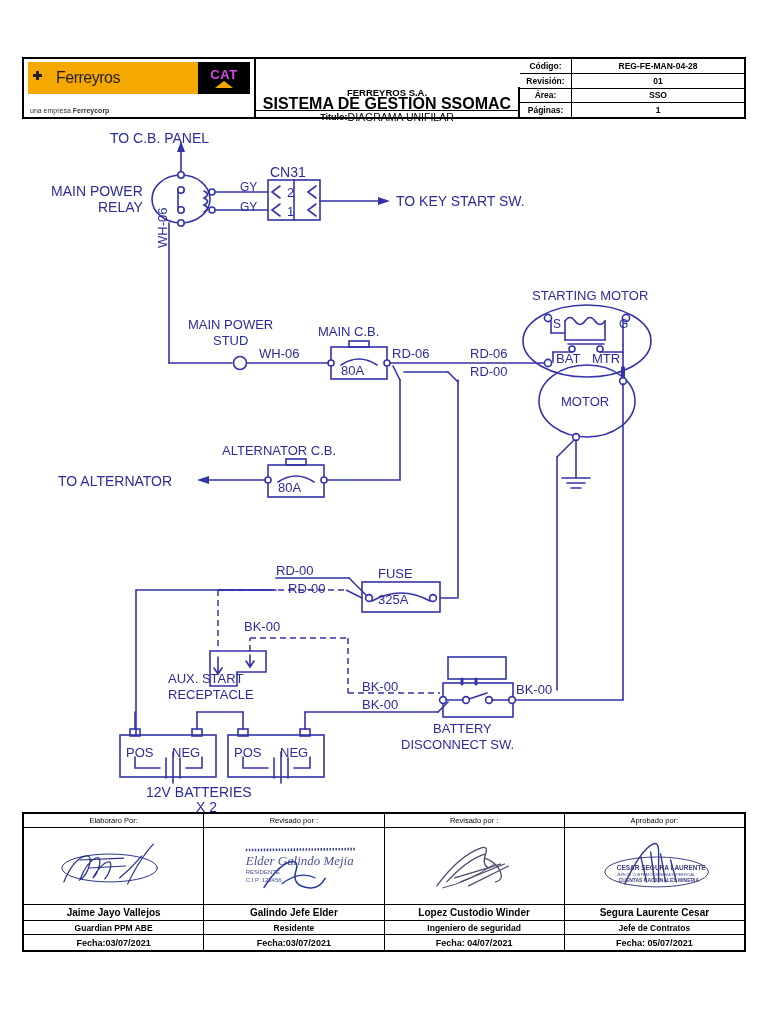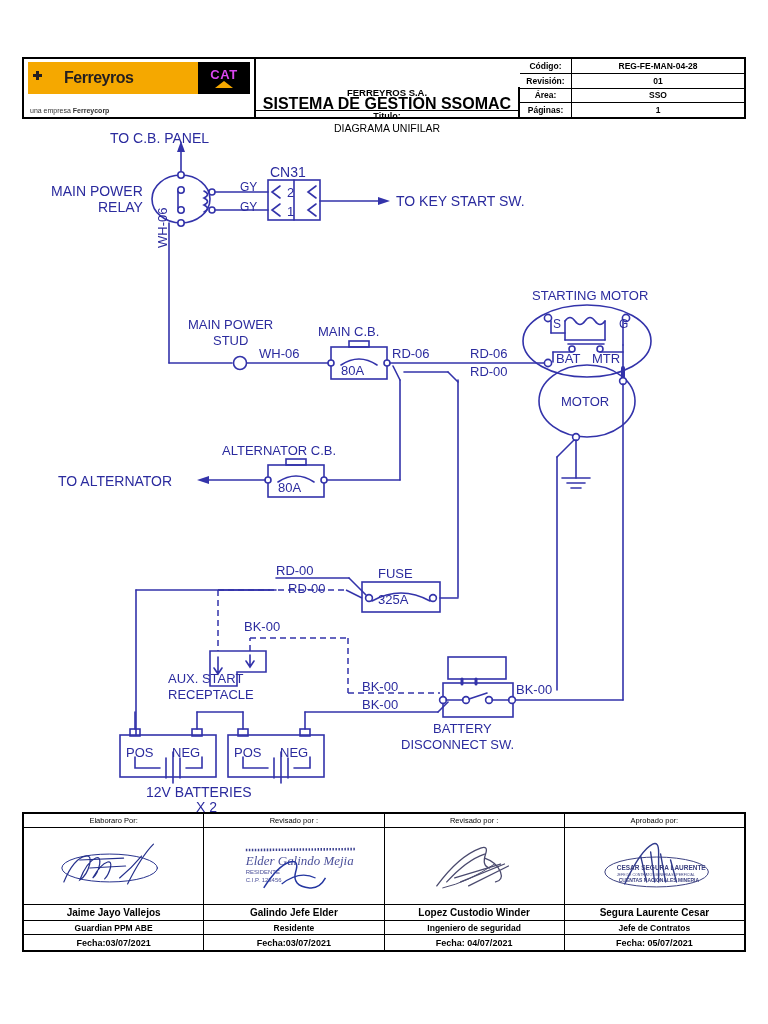--- a/index.html
+++ b/index.html
@@ -21,22 +21,22 @@
   .hdr-logo{
     width:232px;border-right:2px solid #000;box-sizing:border-box;
     display:flex;flex-direction:column;justify-content:space-between;
     padding:3px 4px 2px 4px;
   }
   .logo-band{
     background:#F5A800;height:32px;display:flex;align-items:center;
     position:relative;width:100%;box-sizing:border-box;
   }
   .logo-word{
-    font-weight:bold;font-size:16px;color:#231f20;letter-spacing:-0.5px;
-    padding-left:28px;font-family:"Liberation Sans",sans-serif;margin-left:8px;
+    font-weight:normal;font-size:16px;color:#231f20;letter-spacing:-0.5px;
+    padding-left:28px;font-family:"Liberation Sans",sans-serif;
   }
   .logo-plus{
     position:absolute;left:5px;top:9px;width:9px;height:9px;
   }
   .logo-plus:before,.logo-plus:after{
     content:"";position:absolute;background:#231f20;
   }
   .logo-plus:before{left:3px;top:0;width:3px;height:9px;}
   .logo-plus:after{left:0;top:3px;width:9px;height:3px;}
   .cat-box{
@@ -47,21 +47,21 @@
   .cat-tri{
     width:0;height:0;border-left:9px solid transparent;border-right:9px solid transparent;
     border-bottom:7px solid #F5A800;margin-top:1px;
   }
   .logo-sub{font-size:7px;color:#333;padding-left:2px;padding-bottom:1px;white-space:nowrap;}
   .logo-sub b{font-weight:bold;}
 
   .hdr-mid{flex:1;display:flex;flex-direction:column;border-right:2px solid #000;box-sizing:border-box;margin-top:28px;}
   .hdr-mid-top{height:31px;border-bottom:1.5px solid #000;display:flex;flex-direction:column;
     align-items:center;justify-content:center;box-sizing:border-box;}
-  .hdr-mid-bot{flex:1;display:flex;flex-direction:column;align-items:center;justify-content:center;}
+  .hdr-mid-bot{flex:1;display:flex;flex-direction:row;align-items:center;justify-content:center;}
   .hm-l1{font-size:9.5px;font-weight:bold;line-height:11px;}
   .hm-l2{font-size:16px;font-weight:bold;line-height:12px;}
   .hm-t1{font-size:9px;font-weight:bold;line-height:11px;}
   .hm-t2{font-size:10.5px;line-height:13px;}
 
   .hdr-right{width:224px;display:flex;flex-direction:column;box-sizing:border-box;}
   .hr-row{flex:1;display:flex;border-bottom:1px solid #000;box-sizing:border-box;}
   .hr-row:last-child{border-bottom:none;}
   .hr-k{width:52px;border-right:1px solid #000;display:flex;align-items:center;justify-content:center;
     font-size:8.5px;font-weight:bold;box-sizing:border-box;}

